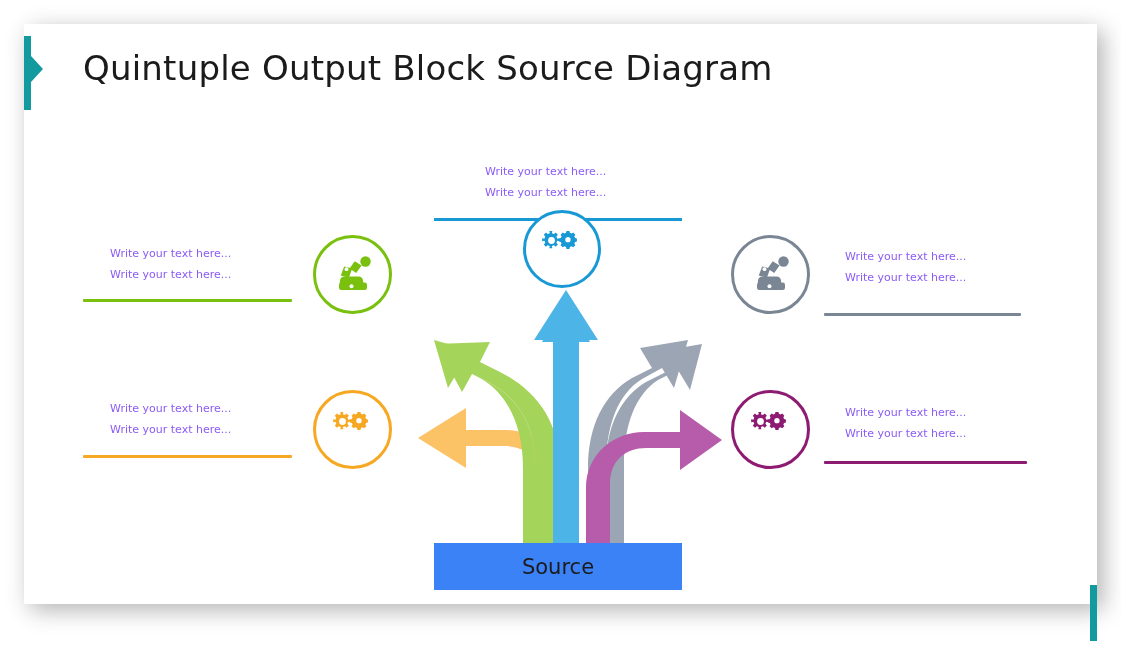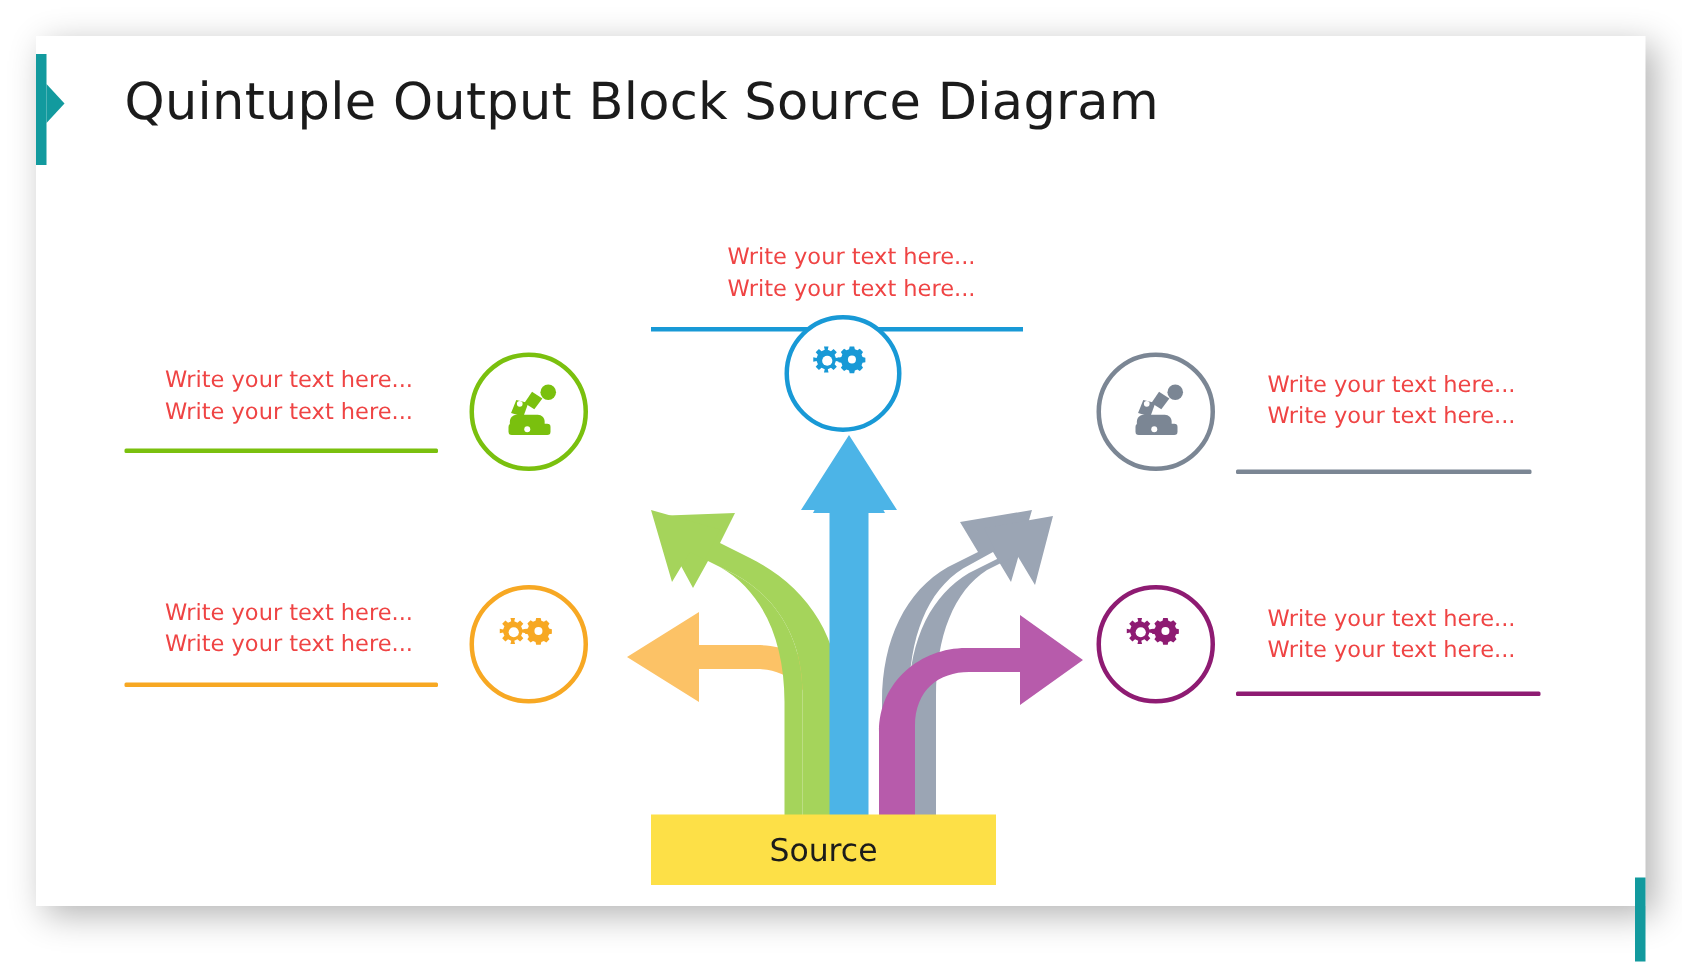--- a/index.html
+++ b/index.html
@@ -68,23 +68,23 @@
     font-size: 34px;
     font-weight: 400;
     color: #1b1b1b;
     letter-spacing: 0.2px;
     white-space: nowrap;
   }
 
   
   .node-text {
     position: absolute;
-    font-size: 15px;
+    font-size: 11px;
     line-height: 21px;
-    color: #ef4444;
+    color: #8b5cf6;
     white-space: nowrap;
   }
   .node-text .l1, .node-text .l2 { display: block; }
 
   
   .rule {
     position: absolute;
     height: 3px;
     border-radius: 1px;
   }
@@ -108,23 +108,23 @@
     top: 282px;
     width: 330px;
     height: 268px;
   }
 
   
   #source-box {
     position: absolute;
     left: 434px;
     top: 543px;
-    width: 230px;
+    width: 248px;
     height: 47px;
-    background: #fde047;
+    background: #3b82f6;
     display: flex;
     align-items: center;
     justify-content: center;
   }
   #source-label {
     font-size: 21px;
     color: #1b1b1b;
   }
 
   

